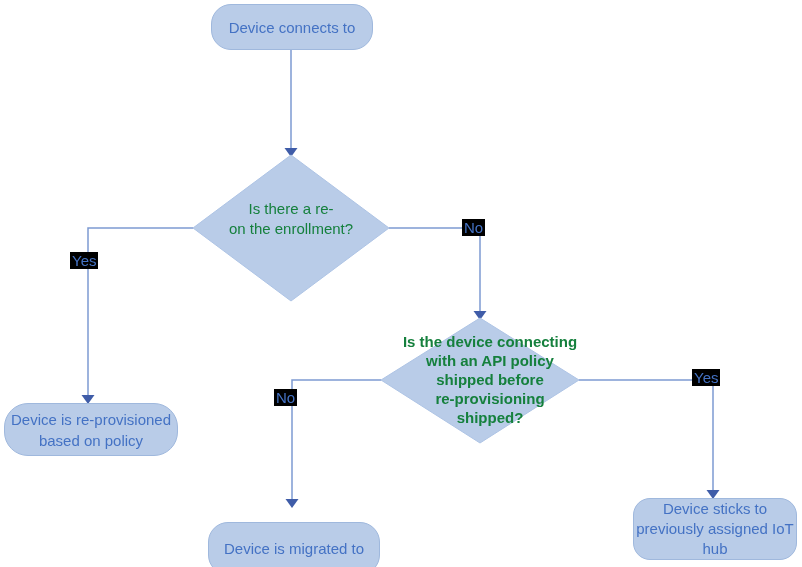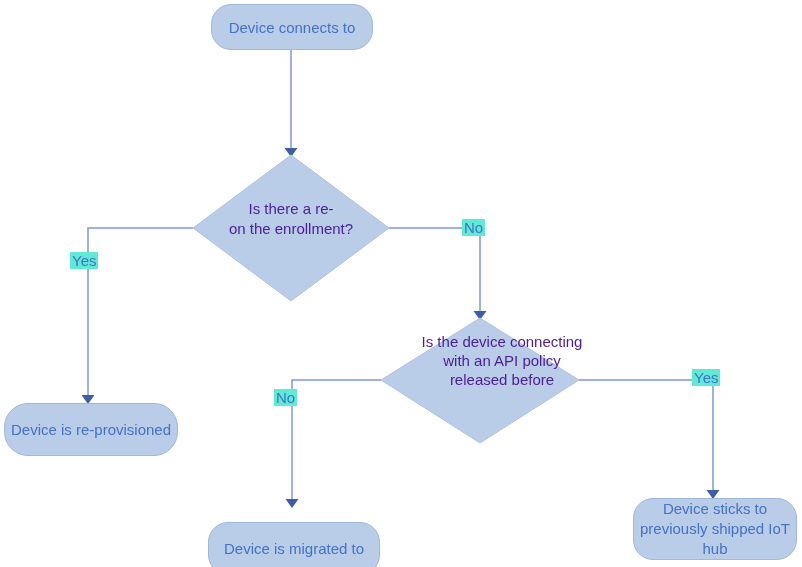--- a/index.html
+++ b/index.html
@@ -22,30 +22,30 @@
     line-height: 21px;
     text-align: center;
     display: flex;
     flex-direction: column;
     justify-content: center;
     box-sizing: border-box;
   }
   .node div { white-space: nowrap; }
   .diamond-text {
     position: absolute;
-    color: #4c1d95;
+    color: #15803d;
     font-size: 15px;
     text-align: center;
   }
   .diamond-text div { white-space: nowrap; }
   .edge-label {
     position: absolute;
     color: #4472c4;
     font-size: 15px;
-    background: #5eead4;
+    background: #000000;
     padding: 0 2px;
     white-space: nowrap;
   }
   .connector { fill: none; stroke: #7d9ad2; stroke-width: 1.5; }
   .arrowhead { fill: #3f5ca8; stroke: none; }
   .diamond { fill: #b9cce8; stroke: #aec4e5; stroke-width: 1; }
 </style>
 </head>
 <body>
 
@@ -74,37 +74,40 @@
 
   <div class="node" style="left:211px; top:4px; width:162px; height:46px;">
     <div>Device connects to</div>
   </div>
 
   <div class="diamond-text" style="left:191px; top:199px; width:200px; line-height:20px;">
     <div>Is there a re-</div>
     <div>on the enrollment?</div>
   </div>
 
-  <div class="diamond-text" style="left:407px; top:332px; width:190px; line-height:19px;">
+  <div class="diamond-text" style="left:395px; top:332px; width:190px; line-height:19px;font-weight:bold;">
     <div>Is the device connecting</div>
     <div>with an API policy</div>
-    <div>released before</div>
+    <div>shipped before</div>
+    <div>re-provisioning</div>
+    <div>shipped?</div>
   </div>
 
   <div class="node" style="left:4px; top:403px; width:174px; height:53px;border-radius:24px;">
     <div>Device is re-provisioned</div>
+    <div>based on policy</div>
   </div>
 
   <div class="node" style="left:208px; top:522px; width:172px; height:53px;">
     <div>Device is migrated to</div>
   </div>
 
-  <div class="node" style="left:633px; top:498px; width:164px; height:62px; line-height:20px;">
+  <div class="node" style="left:633px; top:498px; width:164px; height:62px; line-height:20px;border-radius:17px;">
     <div>Device sticks to</div>
-    <div>previously shipped IoT</div>
+    <div>previously assigned IoT</div>
     <div>hub</div>
   </div>
 
   <span class="edge-label" style="left:70px; top:252px;">Yes</span>
   <span class="edge-label" style="left:462px; top:219px;">No</span>
   <span class="edge-label" style="left:274px; top:389px;">No</span>
   <span class="edge-label" style="left:692px; top:369px;">Yes</span>
 
 </div>
 

